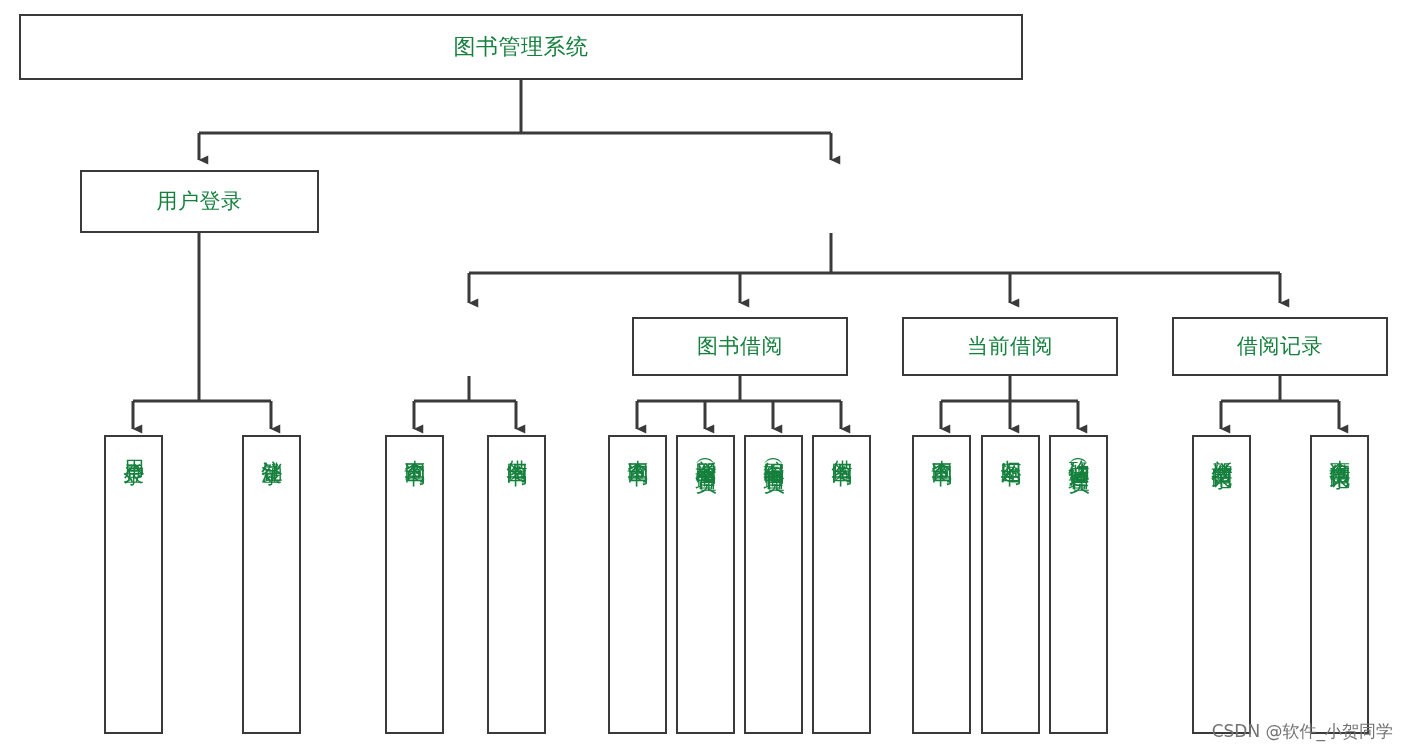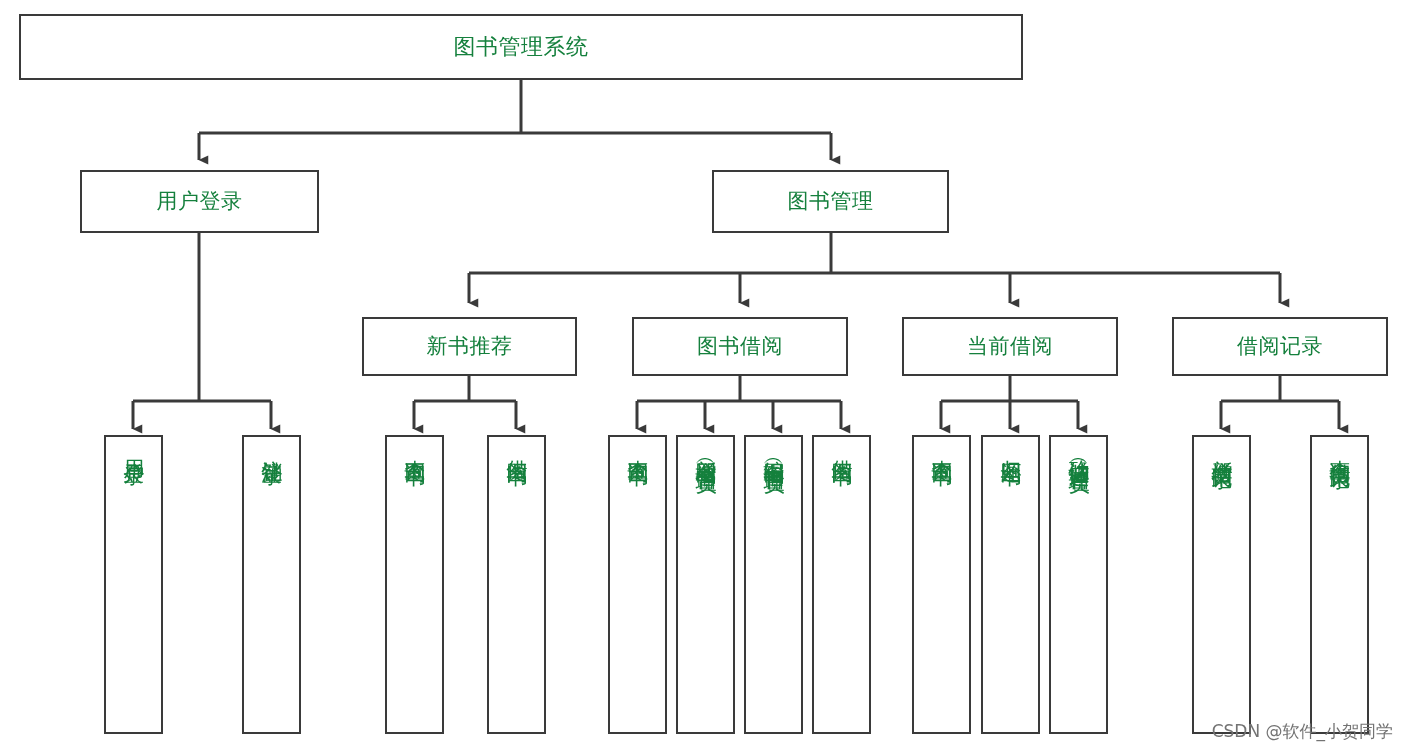--- a/index.html
+++ b/index.html
@@ -127,27 +127,21 @@
     </g>
   </svg>
 
   <div class="node horiz root" style="left:19px; top:14px; width:1004px; height:66px;">
     <span class="label">图书管理系统</span>
   </div>
 
   <div class="node horiz" style="left:80px; top:170px; width:239px; height:63px;">
     <span class="label">用户登录</span>
   </div>
-  <div class="node horiz" style="left:712px; top:170px; width:237px; height:63px;">
-    <span class="label">图书管理</span>
-  </div>
 
-  <div class="node horiz" style="left:362px; top:317px; width:215px; height:59px;">
-    <span class="label">新书推荐</span>
-  </div>
   <div class="node horiz" style="left:632px; top:317px; width:216px; height:59px;">
     <span class="label">图书借阅</span>
   </div>
   <div class="node horiz" style="left:902px; top:317px; width:216px; height:59px;">
     <span class="label">当前借阅</span>
   </div>
   <div class="node horiz" style="left:1172px; top:317px; width:216px; height:59px;">
     <span class="label">借阅记录</span>
   </div>
 

